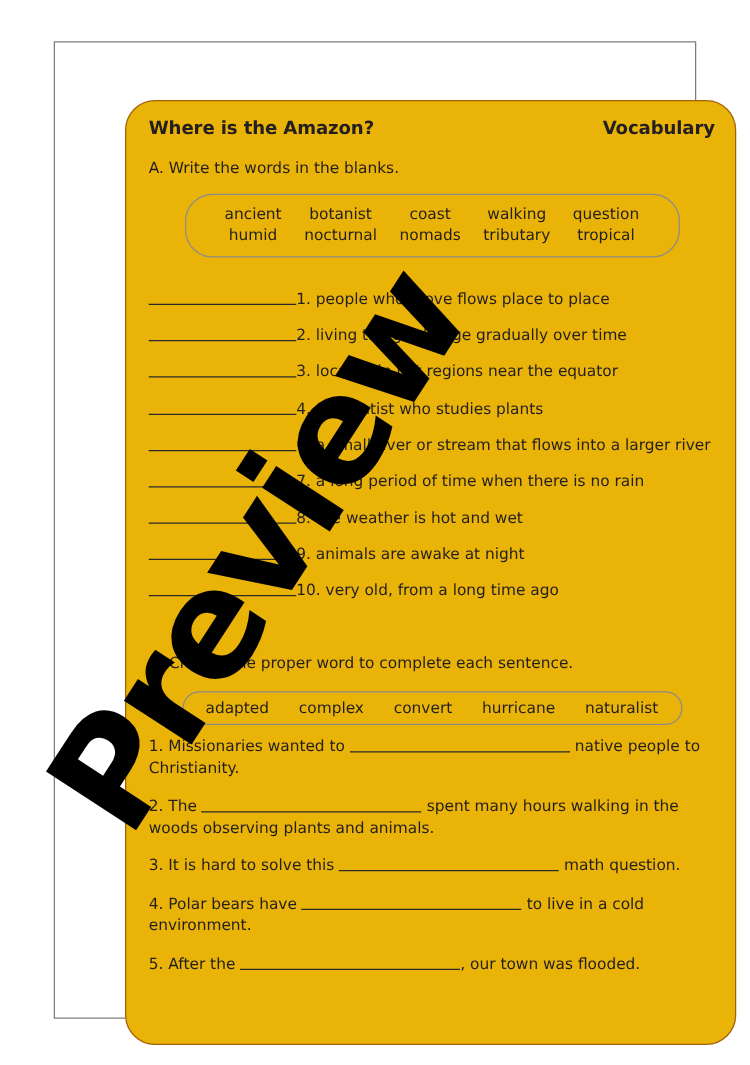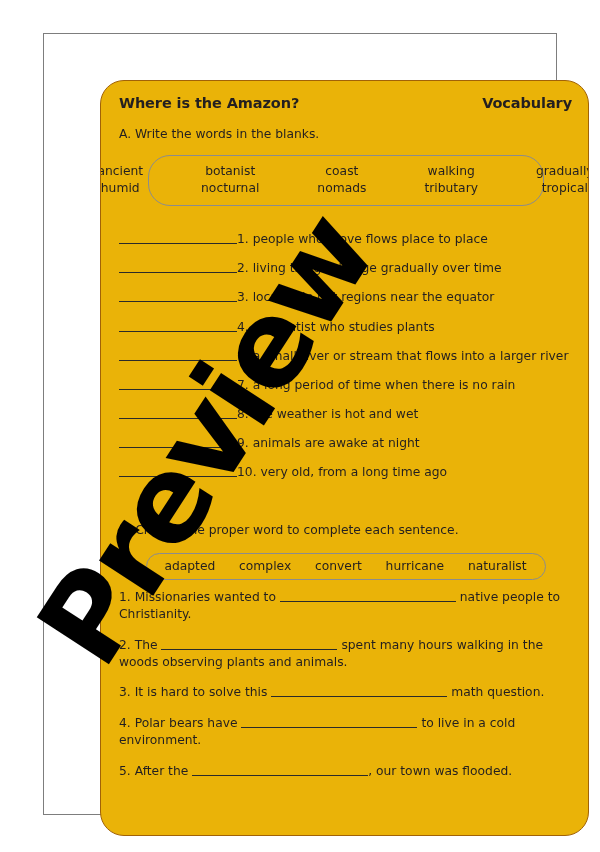--- a/index.html
+++ b/index.html
@@ -72,21 +72,21 @@
 
   .wordbank {
     margin: 14px auto 0 auto;
     border: 1px solid #8c8c8c;
     border-radius: 22px;
     box-sizing: border-box;
     padding: 7px 6px 8px 6px;
     display: flex;
     justify-content: center;
   }
-  .wordbank.bank-a { width: 396px; gap: 40px; }
+  .wordbank.bank-a { width: 396px; }
   .wordbank.bank-b { width: 400px; padding: 5px 6px 6px 6px; margin-top: 16px; }
 
   .bank-col {
     display: flex;
     flex-direction: column;
     align-items: center;
     font-size: 12.3px;
     line-height: 1.38;
     padding: 0 9px;
   }
@@ -195,21 +195,21 @@
         </div>
         <div class="bank-col">
           <span>coast</span>
           <span>nomads</span>
         </div>
         <div class="bank-col">
           <span>walking</span>
           <span>tributary</span>
         </div>
         <div class="bank-col">
-          <span>gradually</span>
+          <span>question</span>
           <span>tropical</span>
         </div>
       </div>
 
       <div class="def-list">
         <div class="def-row">
           <span class="def-blank"></span><span class="def-num">1.</span>
           <span class="def-text">people who move flows place to place</span>
         </div>
         <div class="def-row">

